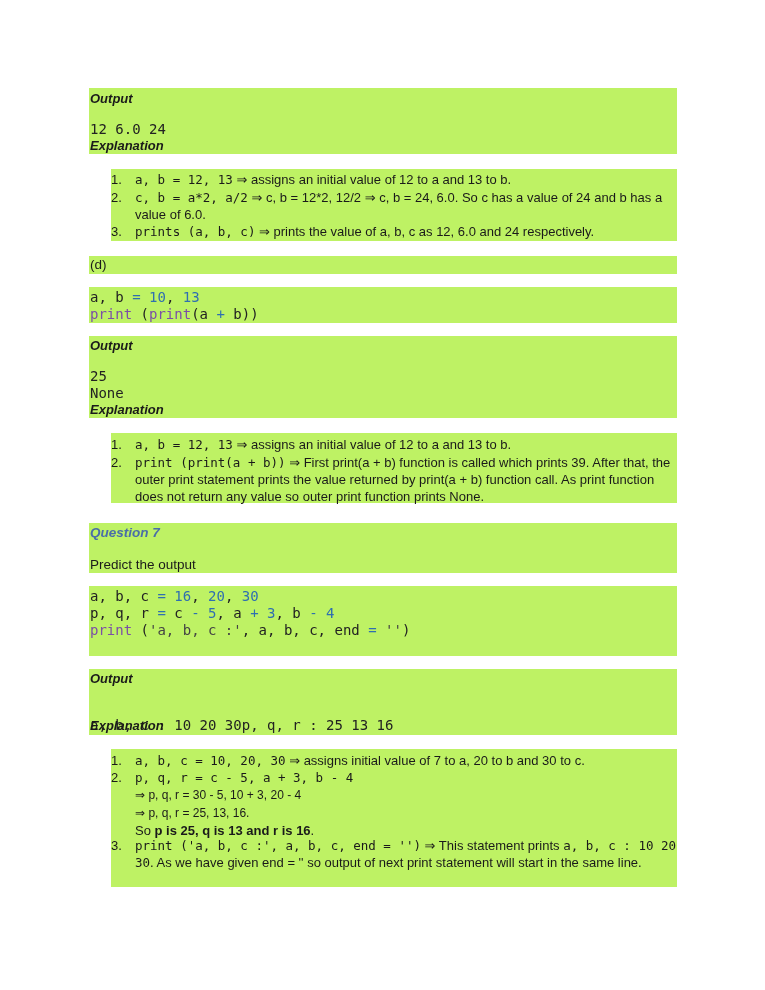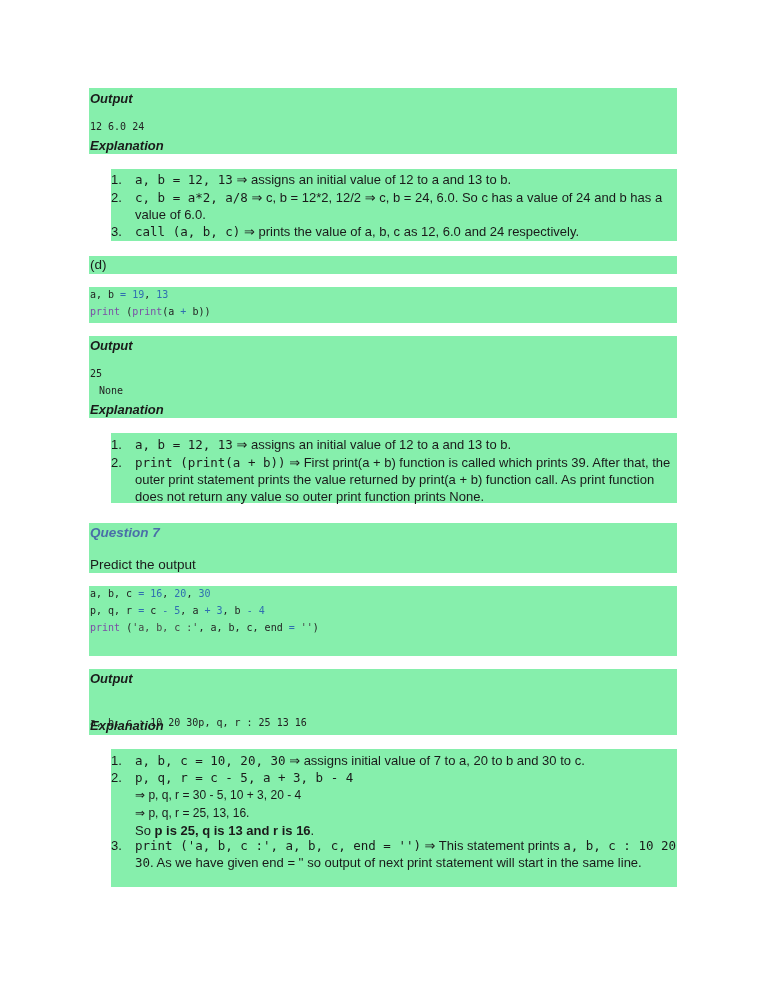--- a/index.html
+++ b/index.html
@@ -1,21 +1,21 @@
 <!DOCTYPE html>
 <html><head>
 <meta charset="utf-8">
 <style>
   html, body { margin: 0; padding: 0; background: #ffffff; }
   body { width: 765px; height: 990px; position: relative; overflow: hidden;
          font-family: "Liberation Sans", sans-serif; color: #1a1a1a; }
   .page { position: absolute; left: 89px; top: 0; width: 588px; }
-  .blk { position: absolute; left: 0; width: 588px; background: #86efac; }
+  .blk { position: absolute; left: 0; width: 588px; background: #bef264; }
   .label { font-weight: bold; font-style: italic; font-size: 13px; position: absolute; left: 1px; }
-  .mono { font-family: "DejaVu Sans Mono", monospace; font-size: 10px; color: #222; }
+  .mono { font-family: "DejaVu Sans Mono", monospace; font-size: 14px; color: #222; }
   .codeline { position: absolute; left: 1px; white-space: pre; }
   .kw { color: #7b4fa6; }
   .num { color: #2f6fb0; }
   .op { color: #2f6fb0; }
   .str { color: #444; }
   .plain { font-size: 13.5px; position: absolute; left: 1px; }
   .qtitle { font-style: italic; color: #4a6ea8; font-size: 13.5px; position: absolute; left: 1px; }
   .li { position: absolute; left: 22px; width: 566px; font-size: 13px; line-height: 17px; }
   .li .n { position: absolute; left: 0; width: 20px; }
   .li .t { position: absolute; left: 24px; width: 544px; }
@@ -34,40 +34,40 @@
   </div>
 
   <div class="blk" style="top:169px;height:72px;left:22px;width:566px;">
   </div>
   <div class="li" style="top:171px;">
     <span class="n">1.</span>
     <span class="t"><code>a, b = 12, 13</code><span> ⇒ assigns an initial value of 12 to a and 13 to b.</span></span>
   </div>
   <div class="li" style="top:189px;">
     <span class="n">2.</span>
-    <span class="t"><code>c, b = a*2, a/8</code><span> ⇒ c, b = 12*2, 12/2 ⇒ c, b = 24, 6.0. So c has a value of 24 and b has a value of 6.0.</span></span>
+    <span class="t"><code>c, b = a*2, a/2</code><span> ⇒ c, b = 12*2, 12/2 ⇒ c, b = 24, 6.0. So c has a value of 24 and b has a value of 6.0.</span></span>
   </div>
   <div class="li" style="top:223px;">
     <span class="n">3.</span>
-    <span class="t"><code>call (a, b, c)</code><span> ⇒ prints the value of a, b, c as 12, 6.0 and 24 respectively.</span></span>
+    <span class="t"><code>prints (a, b, c)</code><span> ⇒ prints the value of a, b, c as 12, 6.0 and 24 respectively.</span></span>
   </div>
 
   <div class="blk" style="top:256px;height:18px;">
     <div class="plain" style="top:1px;">(d)</div>
   </div>
 
   <div class="blk" style="top:287px;height:36px;">
-    <div class="mono codeline" style="top:2px;">a, b <span class="op">=</span> <span class="num">19</span>, <span class="num">13</span></div>
+    <div class="mono codeline" style="top:2px;">a, b <span class="op">=</span> <span class="num">10</span>, <span class="num">13</span></div>
     <div class="mono codeline" style="top:19px;"><span class="kw">print</span> (<span class="kw">print</span>(a <span class="op">+</span> b))</div>
   </div>
 
   <div class="blk" style="top:336px;height:82px;">
     <div class="label" style="top:2px;">Output</div>
     <div class="mono codeline" style="top:32px;">25</div>
-    <div class="mono codeline" style="top:49px;padding-left:9px;">None</div>
+    <div class="mono codeline" style="top:49px;">None</div>
     <div class="label" style="top:66px;">Explanation</div>
   </div>
 
   <div class="blk" style="top:433px;height:70px;left:22px;width:566px;"></div>
   <div class="li" style="top:436px;">
     <span class="n">1.</span>
     <span class="t"><code>a, b = 12, 13</code><span> ⇒ assigns an initial value of 12 to a and 13 to b.</span></span>
   </div>
   <div class="li" style="top:454px;">
     <span class="n">2.</span>

